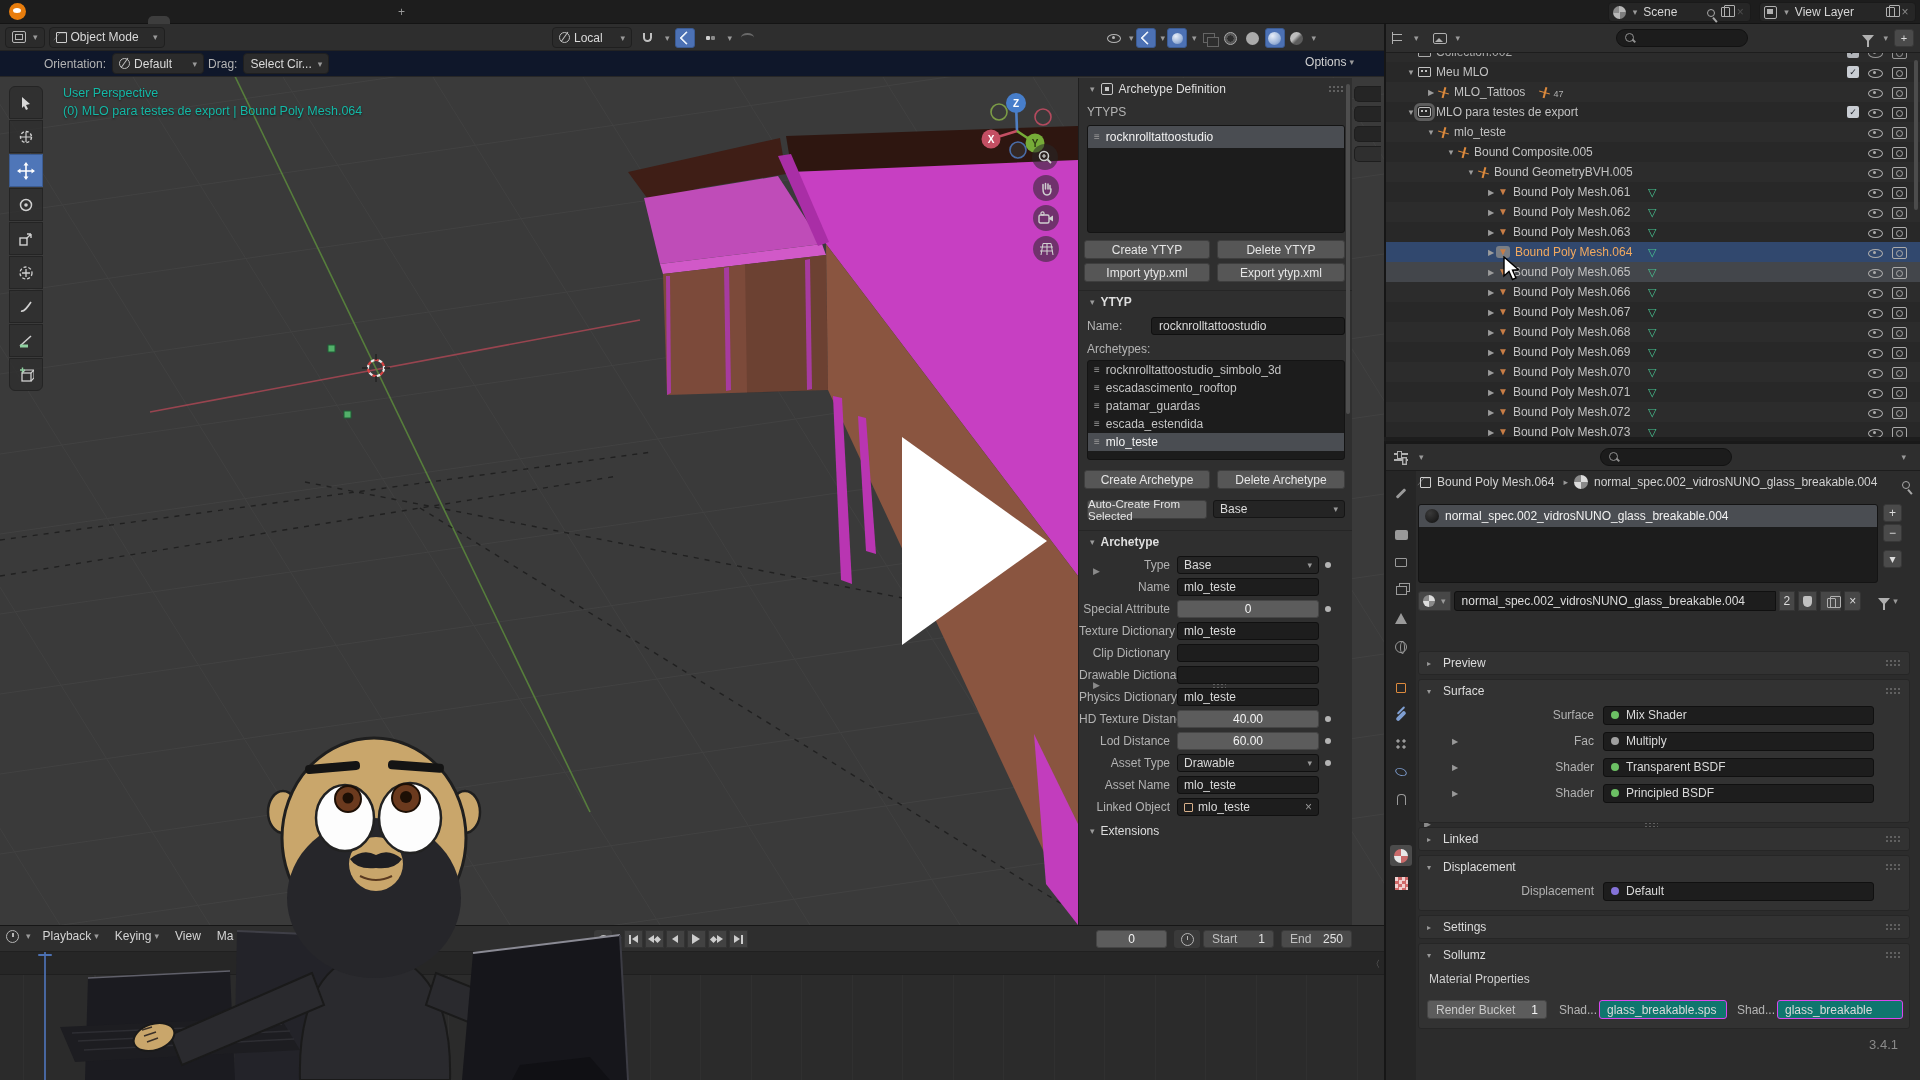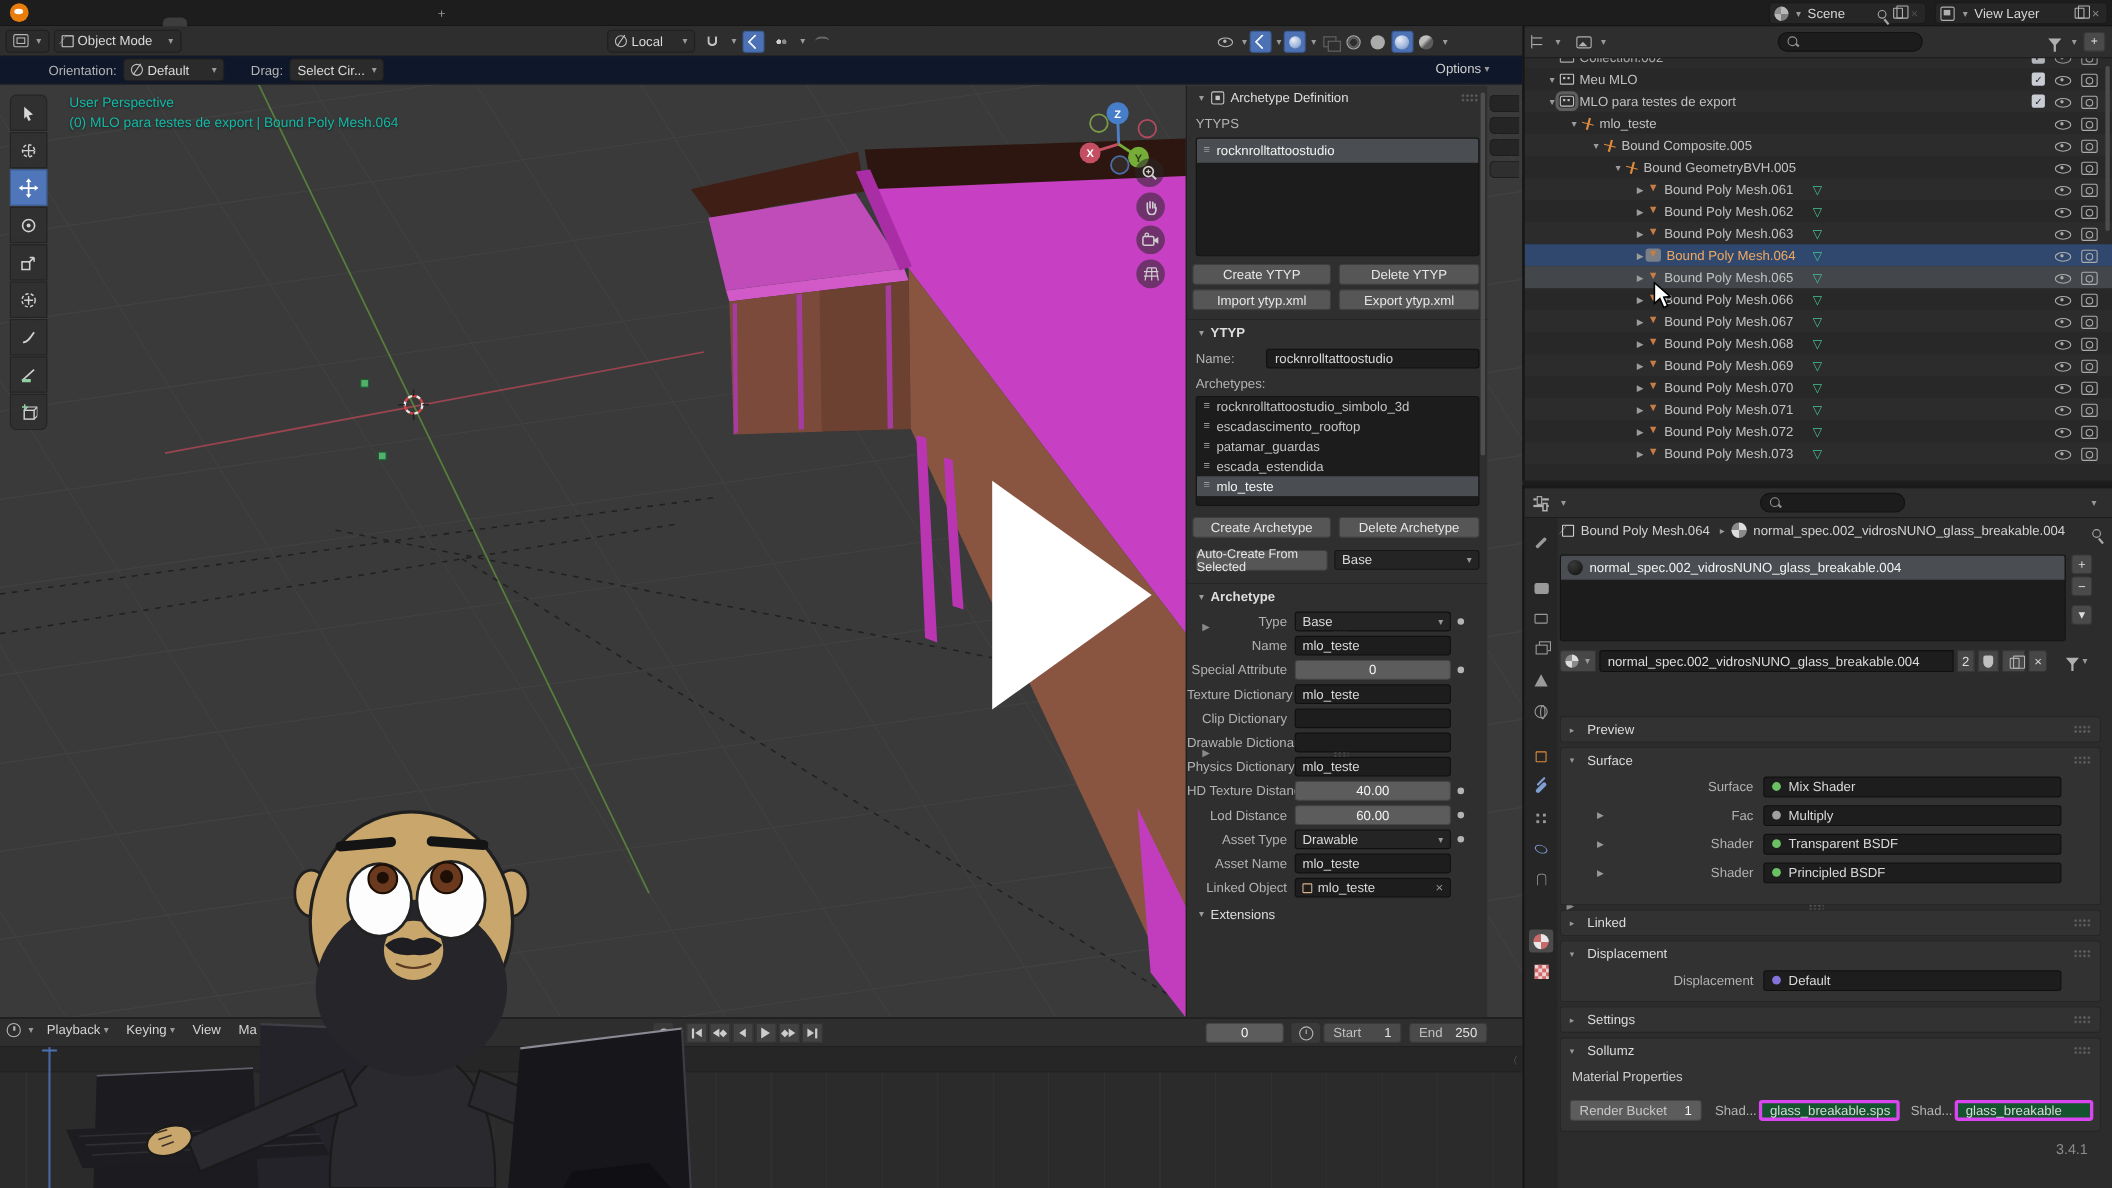--- a/index.html
+++ b/index.html
@@ -212,21 +212,21 @@
   .s-box{width:271px;height:19px;background:#1d1d1d;border:1px solid #101010;border-radius:3px;display:flex;align-items:center;gap:7px;padding:0 7px;color:#dadada}
   .sock{width:8px;height:8px;border-radius:50%;background:var(--sock-gray)}
   .dot-green .sock{background:var(--sock-green)}
   .dot-purple .sock{background:var(--sock-purple)}
   .slotbtns{position:absolute;display:flex;flex-direction:column;gap:2px}
   .sbtn{width:19px;height:18px;background:#4a4a4a;border:1px solid #383838;border-radius:3px;color:#ddd;display:flex;align-items:center;justify-content:center;font-size:12px}
   .dbrow{position:absolute;display:flex;align-items:center;gap:3px}
   .dbname{background:#1d1d1d;border:1px solid #101010;border-radius:3px 0 0 3px;height:20px;display:flex;align-items:center;padding:0 7px;color:#dcdcdc;width:322px;white-space:nowrap;overflow:hidden}
   .dbbtn{background:#474747;border:1px solid #353535;height:20px;display:flex;align-items:center;justify-content:center;color:#ddd;padding:0 4px}
   .ic-shield{width:9px;height:11px;background:#c0c0c0;border-radius:2px 2px 45% 45%}
-  .sollz-input{background:#14532d;border:3px solid #d946ef;border-radius:3px;height:19px;display:flex;align-items:center;padding:0 7px;color:#dadada;position:absolute}
+  .sollz-input{background:#0f766e;border:1px solid #d946ef;border-radius:3px;height:19px;display:flex;align-items:center;padding:0 7px;color:#dadada;position:absolute}
   .version{position:absolute;right:22px;top:566px;color:#8b8b8b;font-size:13px}
   
   #timeline{left:0;top:925px;width:1384px;height:155px;background:#2a2a2a;border-top:1px solid #161616;overflow:hidden}
   #tl-header{height:26px;background:#2e2e2e;border-bottom:1px solid #202020;position:relative}
   .tl-left{position:absolute;left:6px;top:3px;display:flex;align-items:center;gap:4px}
   .ic-clock{width:13px;height:13px;border:1.5px solid #b5b5b5;border-radius:50%;position:relative}
   .ic-clock::after{content:"";position:absolute;left:5px;top:2px;width:1.5px;height:4px;background:#b5b5b5}
   .tl-menu{color:#d4d4d4;padding:0 8px;display:flex;align-items:center}
   .tl-trans{position:absolute;left:594px;top:4px;display:flex;align-items:center;gap:2px}
   .rec{width:18px;height:18px;border-radius:3px;background:#3a3a3a;display:flex;align-items:center;justify-content:center}
@@ -431,21 +431,21 @@
       </div>
     </div>
 
     <div id="vp-tools" class="abs">
       <span class="lbl" style="margin-left:44px">Orientation:</span>
       <div class="hbtn" style="margin-left:6px;width:92px">
         <span class="ic-orient"></span>
         <span>Default</span>
           <span class="chev" style="margin-left:auto">▾</span>
       </div>
-      <span class="lbl" style="margin-left:24px">Drag:</span>
+      <span class="lbl" style="margin-left:4px">Drag:</span>
       <div class="hbtn" style="margin-left:6px;width:86px">
         <span>Select Cir...</span>
           <span class="chev" style="margin-left:auto">▾</span>
       </div>
       <div id="vp-options">
         <span>Options</span>
           <span class="chev">▾</span>
       </div>
     </div>
 
@@ -756,20 +756,37 @@
           </span>
         </div>
         <div class="o-row arrow-down icon-collection has-check has-eye has-cam" style="padding-left: 18px;">
           <span class="o-arrow"></span>
           <span class="o-ic ic-collection"></span>
 
           <span class="o-label">Meu MLO</span>
 
           <span class="o-right">
             <span class="ic-check"></span>
+            <span class="ic-eye"></span>
+            <span class="ic-cam"></span>
+          </span>
+        </div>
+        <div class="o-row arrow-right icon-empty has-extra has-eye has-cam" style="padding-left: 38px;">
+          <span class="o-arrow"></span>
+
+          <span class="o-ic ic-empty"></span>
+
+          <span class="o-label">MLO_Tattoos</span>
+          <span class="o-extra">
+            <span class="ic-empty"></span>
+            <span class="cnt">47</span>
+          </span>
+
+          <span class="o-right">
+
             <span class="ic-eye"></span>
             <span class="ic-cam"></span>
           </span>
         </div>
         <div class="o-row arrow-down icon-collection active-coll has-check has-eye has-cam" style="padding-left: 18px;">
           <span class="o-arrow"></span>
           <span class="o-ic ic-collection"></span>
 
           <span class="o-label">MLO para testes de export</span>
 

